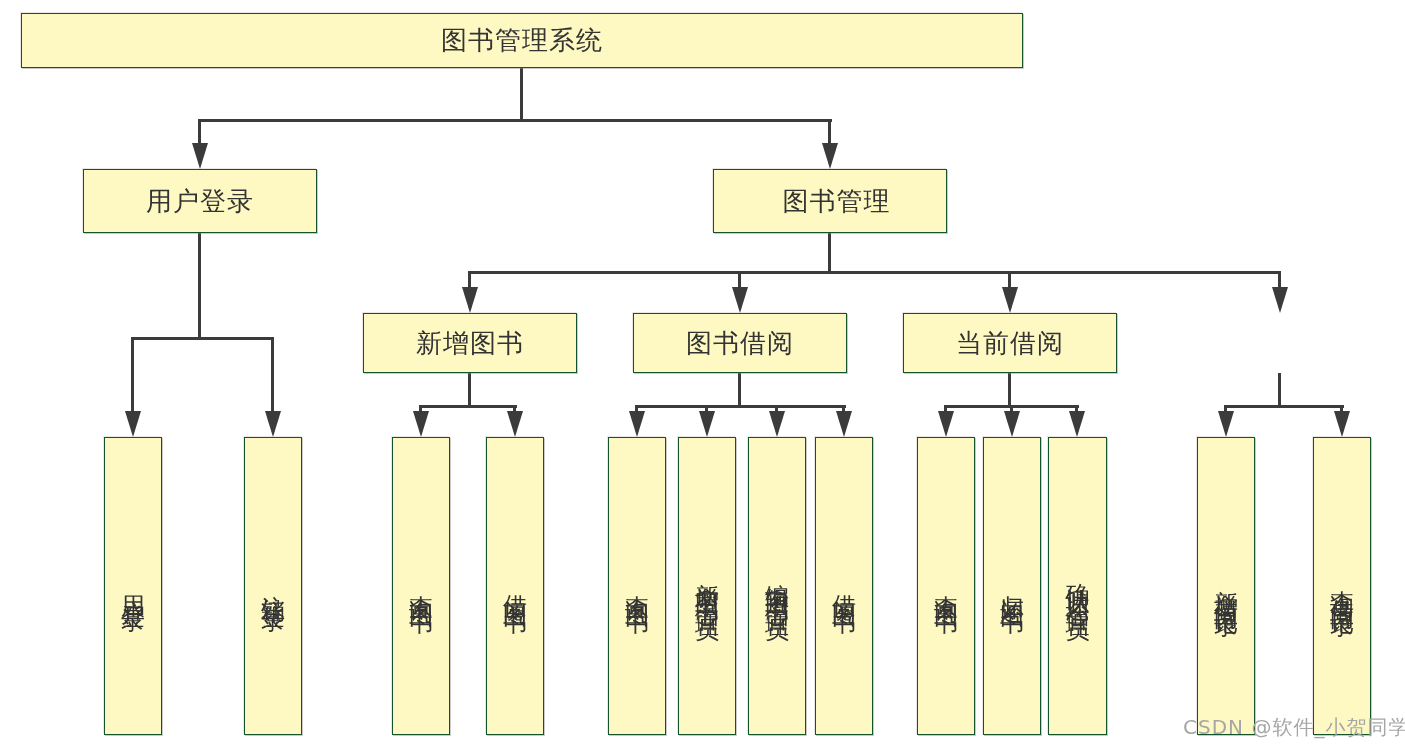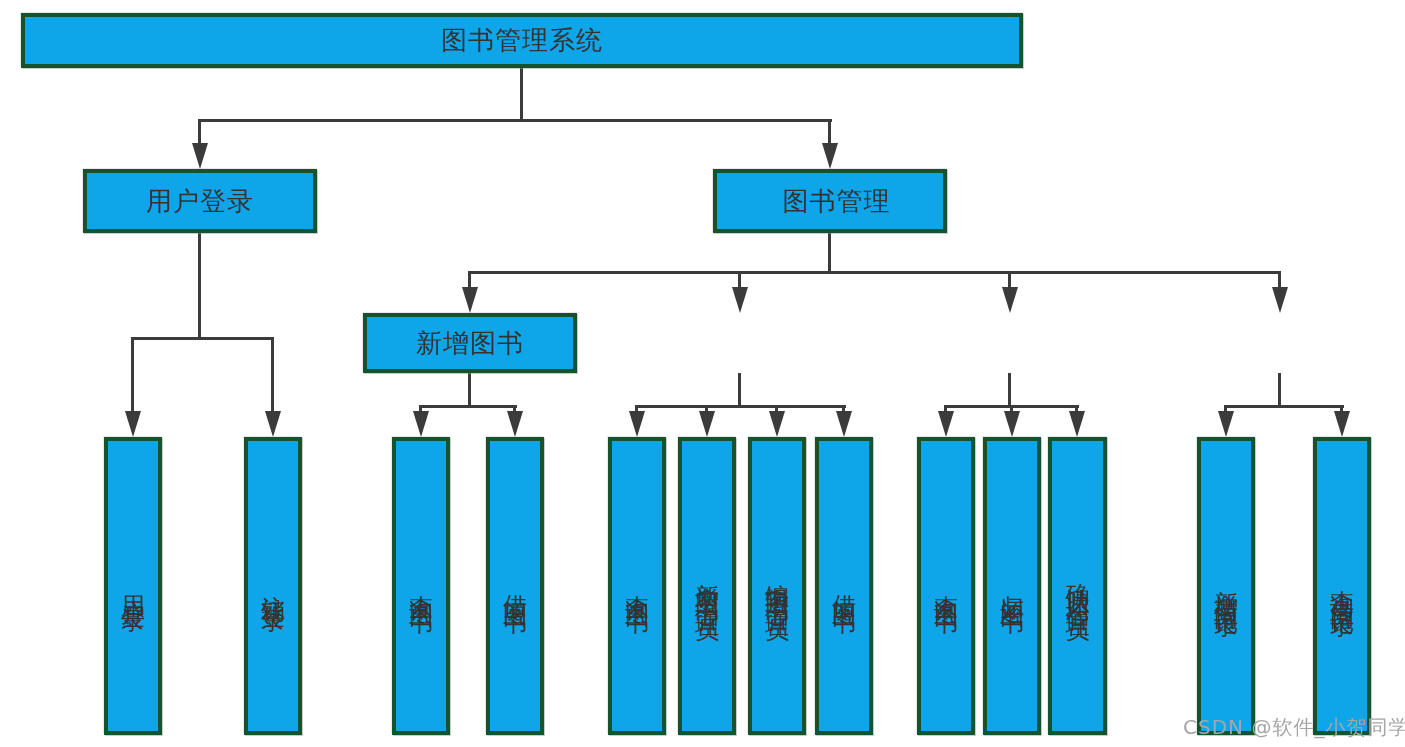--- a/index.html
+++ b/index.html
@@ -2,21 +2,21 @@
 <html><head>
 <meta charset="utf-8">
 <style>
   html,body { margin:0; padding:0; background:#ffffff; }
   .canvas {
     position:relative; width:1405px; height:747px; background:#ffffff;
     font-family:"DejaVu Sans","Liberation Sans",sans-serif; color:#333333;
     overflow:hidden;
   }
   .node {
-    position:absolute; background:#0ea5e9; border:4px solid #14532d;
+    position:absolute; background:#fef9c3; border:1px solid #14532d;
     box-sizing:border-box; display:flex; align-items:center; justify-content:center;
     box-shadow:1px 1px 0 rgba(140,140,140,0.45), -1px -1px 0 rgba(190,190,190,0.35);
     z-index:2;
   }
   .node .lab {
     font-size:26px; letter-spacing:1px; color:#333333; white-space:nowrap;
   }
   .node.v .lab {
     writing-mode:vertical-rl; text-orientation:mixed;
     font-size:24px; letter-spacing:5px;
@@ -107,21 +107,27 @@
   </div>
 
   <div class="node" style="left:713px; top:169px; width:234px; height:64px;padding-left:13px;">
     <span class="lab">图书管理</span>
   </div>
 
   <div class="node" style="left:363px; top:313px; width:214px; height:60px;">
     <span class="lab">新增图书</span>
   </div>
 
+  <div class="node" style="left:633px; top:313px; width:214px; height:60px;">
+    <span class="lab">图书借阅</span>
+  </div>
 
+  <div class="node" style="left:903px; top:313px; width:214px; height:60px;">
+    <span class="lab">当前借阅</span>
+  </div>
 
 
   <div class="node v" style="left:104px; top:437px; width:58px; height:298px;">
     <span class="lab">用户登录</span>
   </div>
   <div class="node v" style="left:244px; top:437px; width:58px; height:298px;">
     <span class="lab">注销登录</span>
   </div>
 
   <div class="node v" style="left:392px; top:437px; width:58px; height:298px;">

